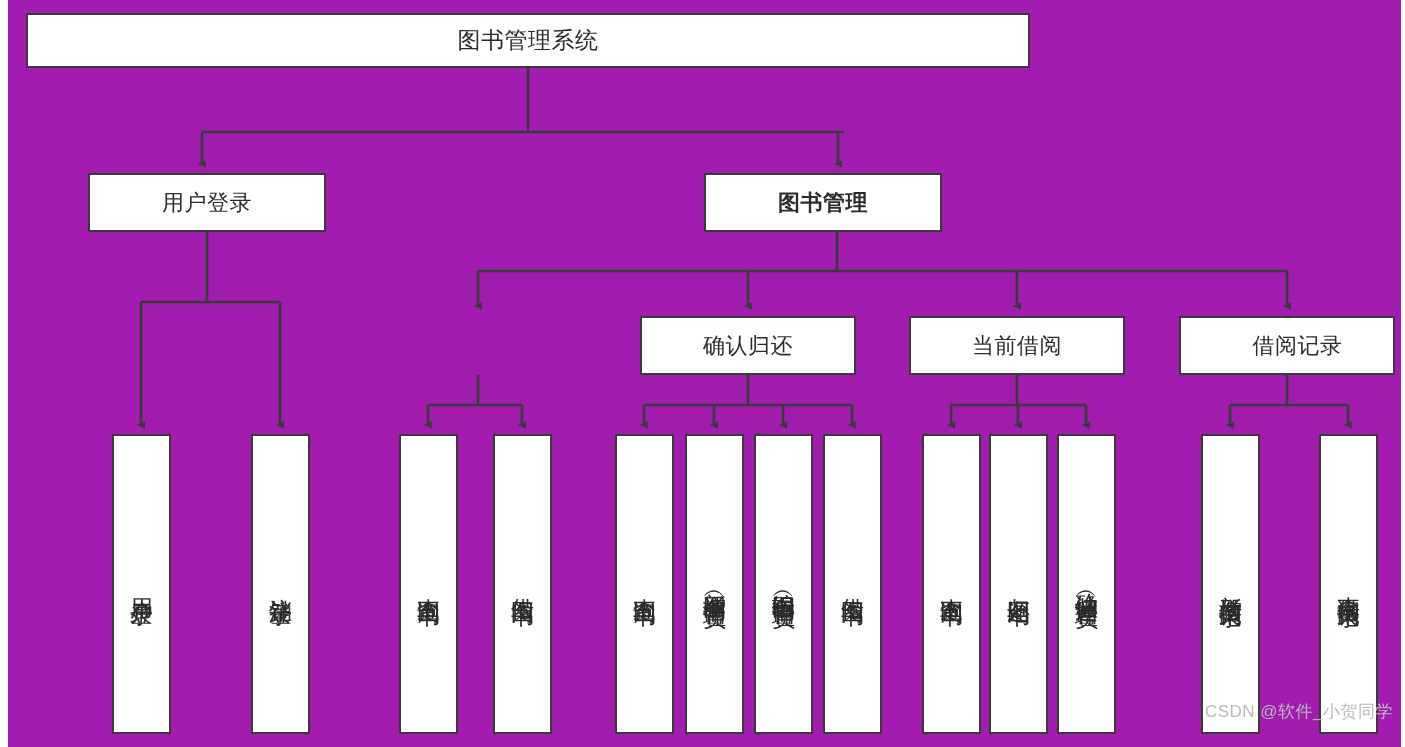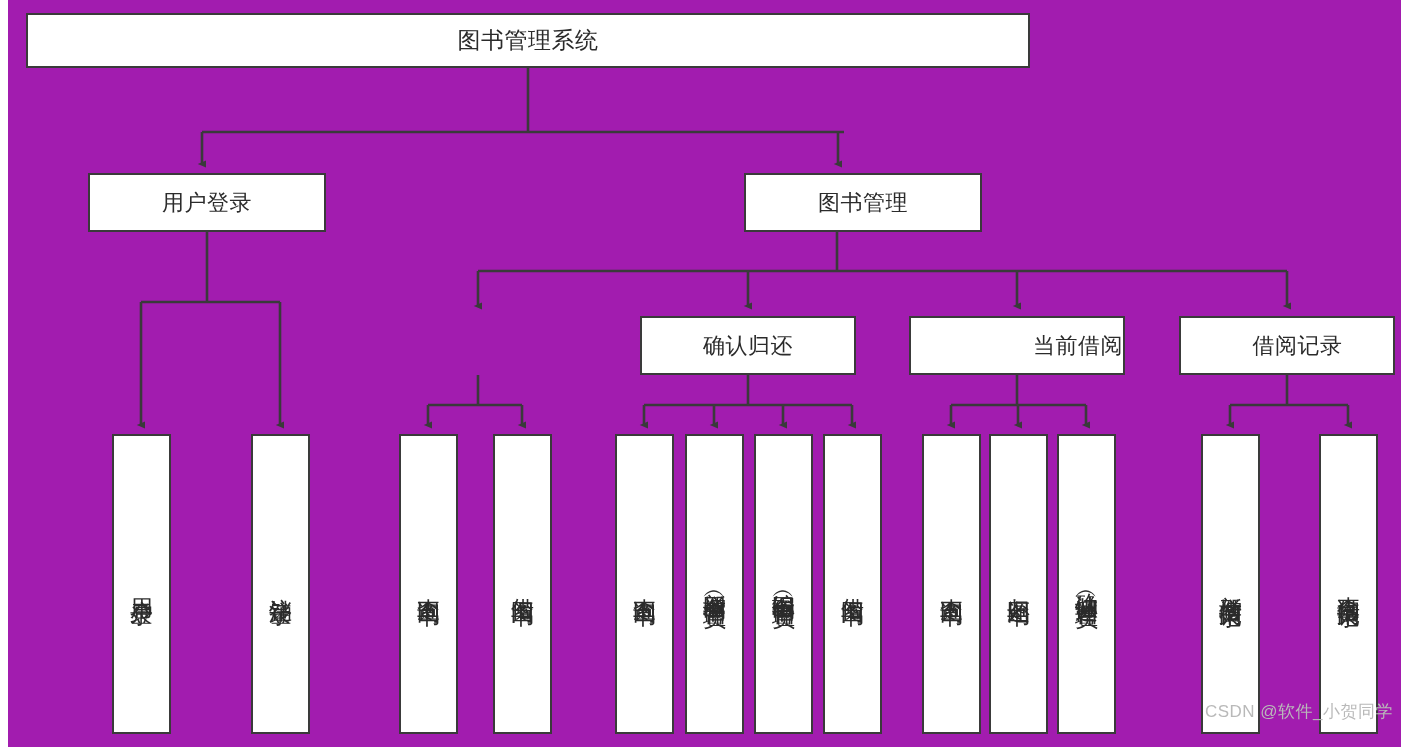--- a/index.html
+++ b/index.html
@@ -130,30 +130,30 @@
   </svg>
 
   <div class="node horizontal root" style="left:18px; top:13px; width:1004px; height:55px;">
     <span class="node-label">图书管理系统</span>
   </div>
 
   <div class="node horizontal" style="left:80px; top:173px; width:238px; height:59px;">
     <span class="node-label">用户登录</span>
   </div>
 
-  <div class="node horizontal" style="left:736px; top:173px; width:238px; height:59px;">
+  <div class="node horizontal" style="left:696px; top:173px; width:238px; height:59px;font-weight:bold;">
     <span class="node-label">图书管理</span>
   </div>
 
 
   <div class="node horizontal" style="left:632px; top:316px; width:216px; height:59px;">
     <span class="node-label">确认归还</span>
   </div>
 
-  <div class="node horizontal" style="left:901px; top:316px; width:216px; height:59px;justify-content:flex-end;">
+  <div class="node horizontal" style="left:901px; top:316px; width:216px; height:59px;">
     <span class="node-label">当前借阅</span>
   </div>
 
   <div class="node horizontal" style="left:1171px; top:316px; width:216px; height:59px;padding-left:21px;">
     <span class="node-label">借阅记录</span>
   </div>
 
   <div class="node vertical" style="left:104px; top:434px; width:59px; height:300px;">
     <span class="node-label">用户登录</span>
   </div>

